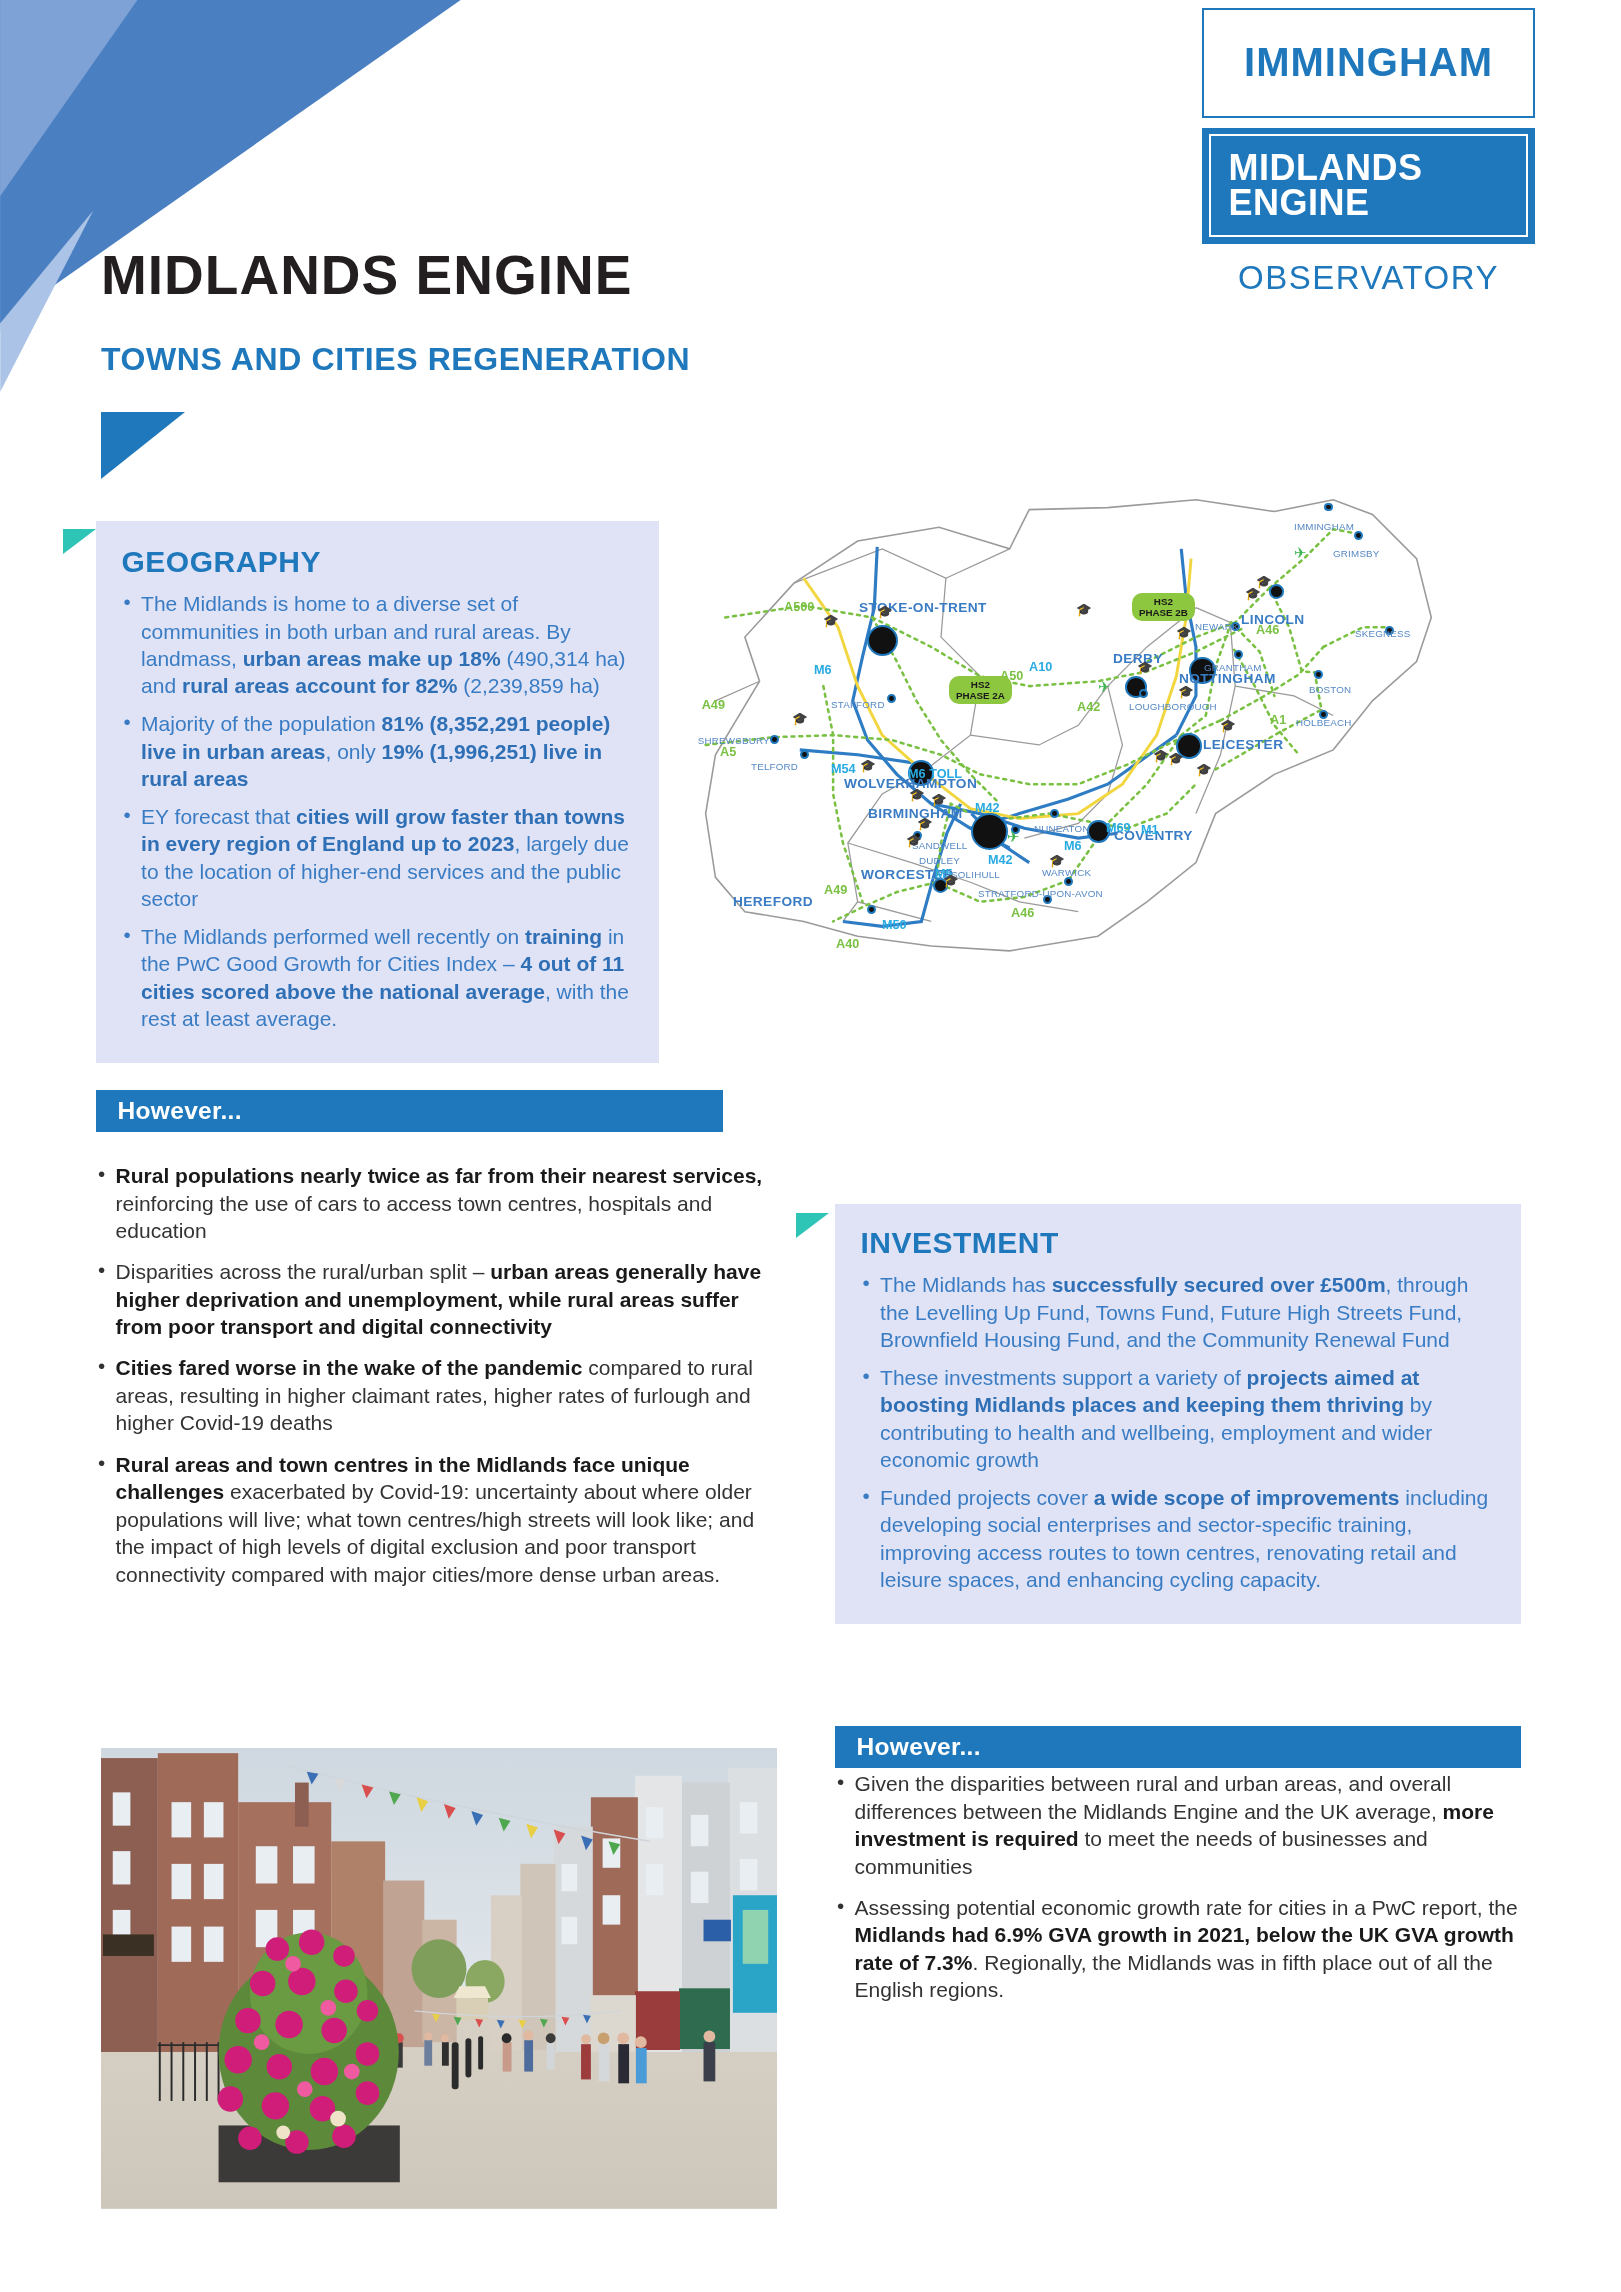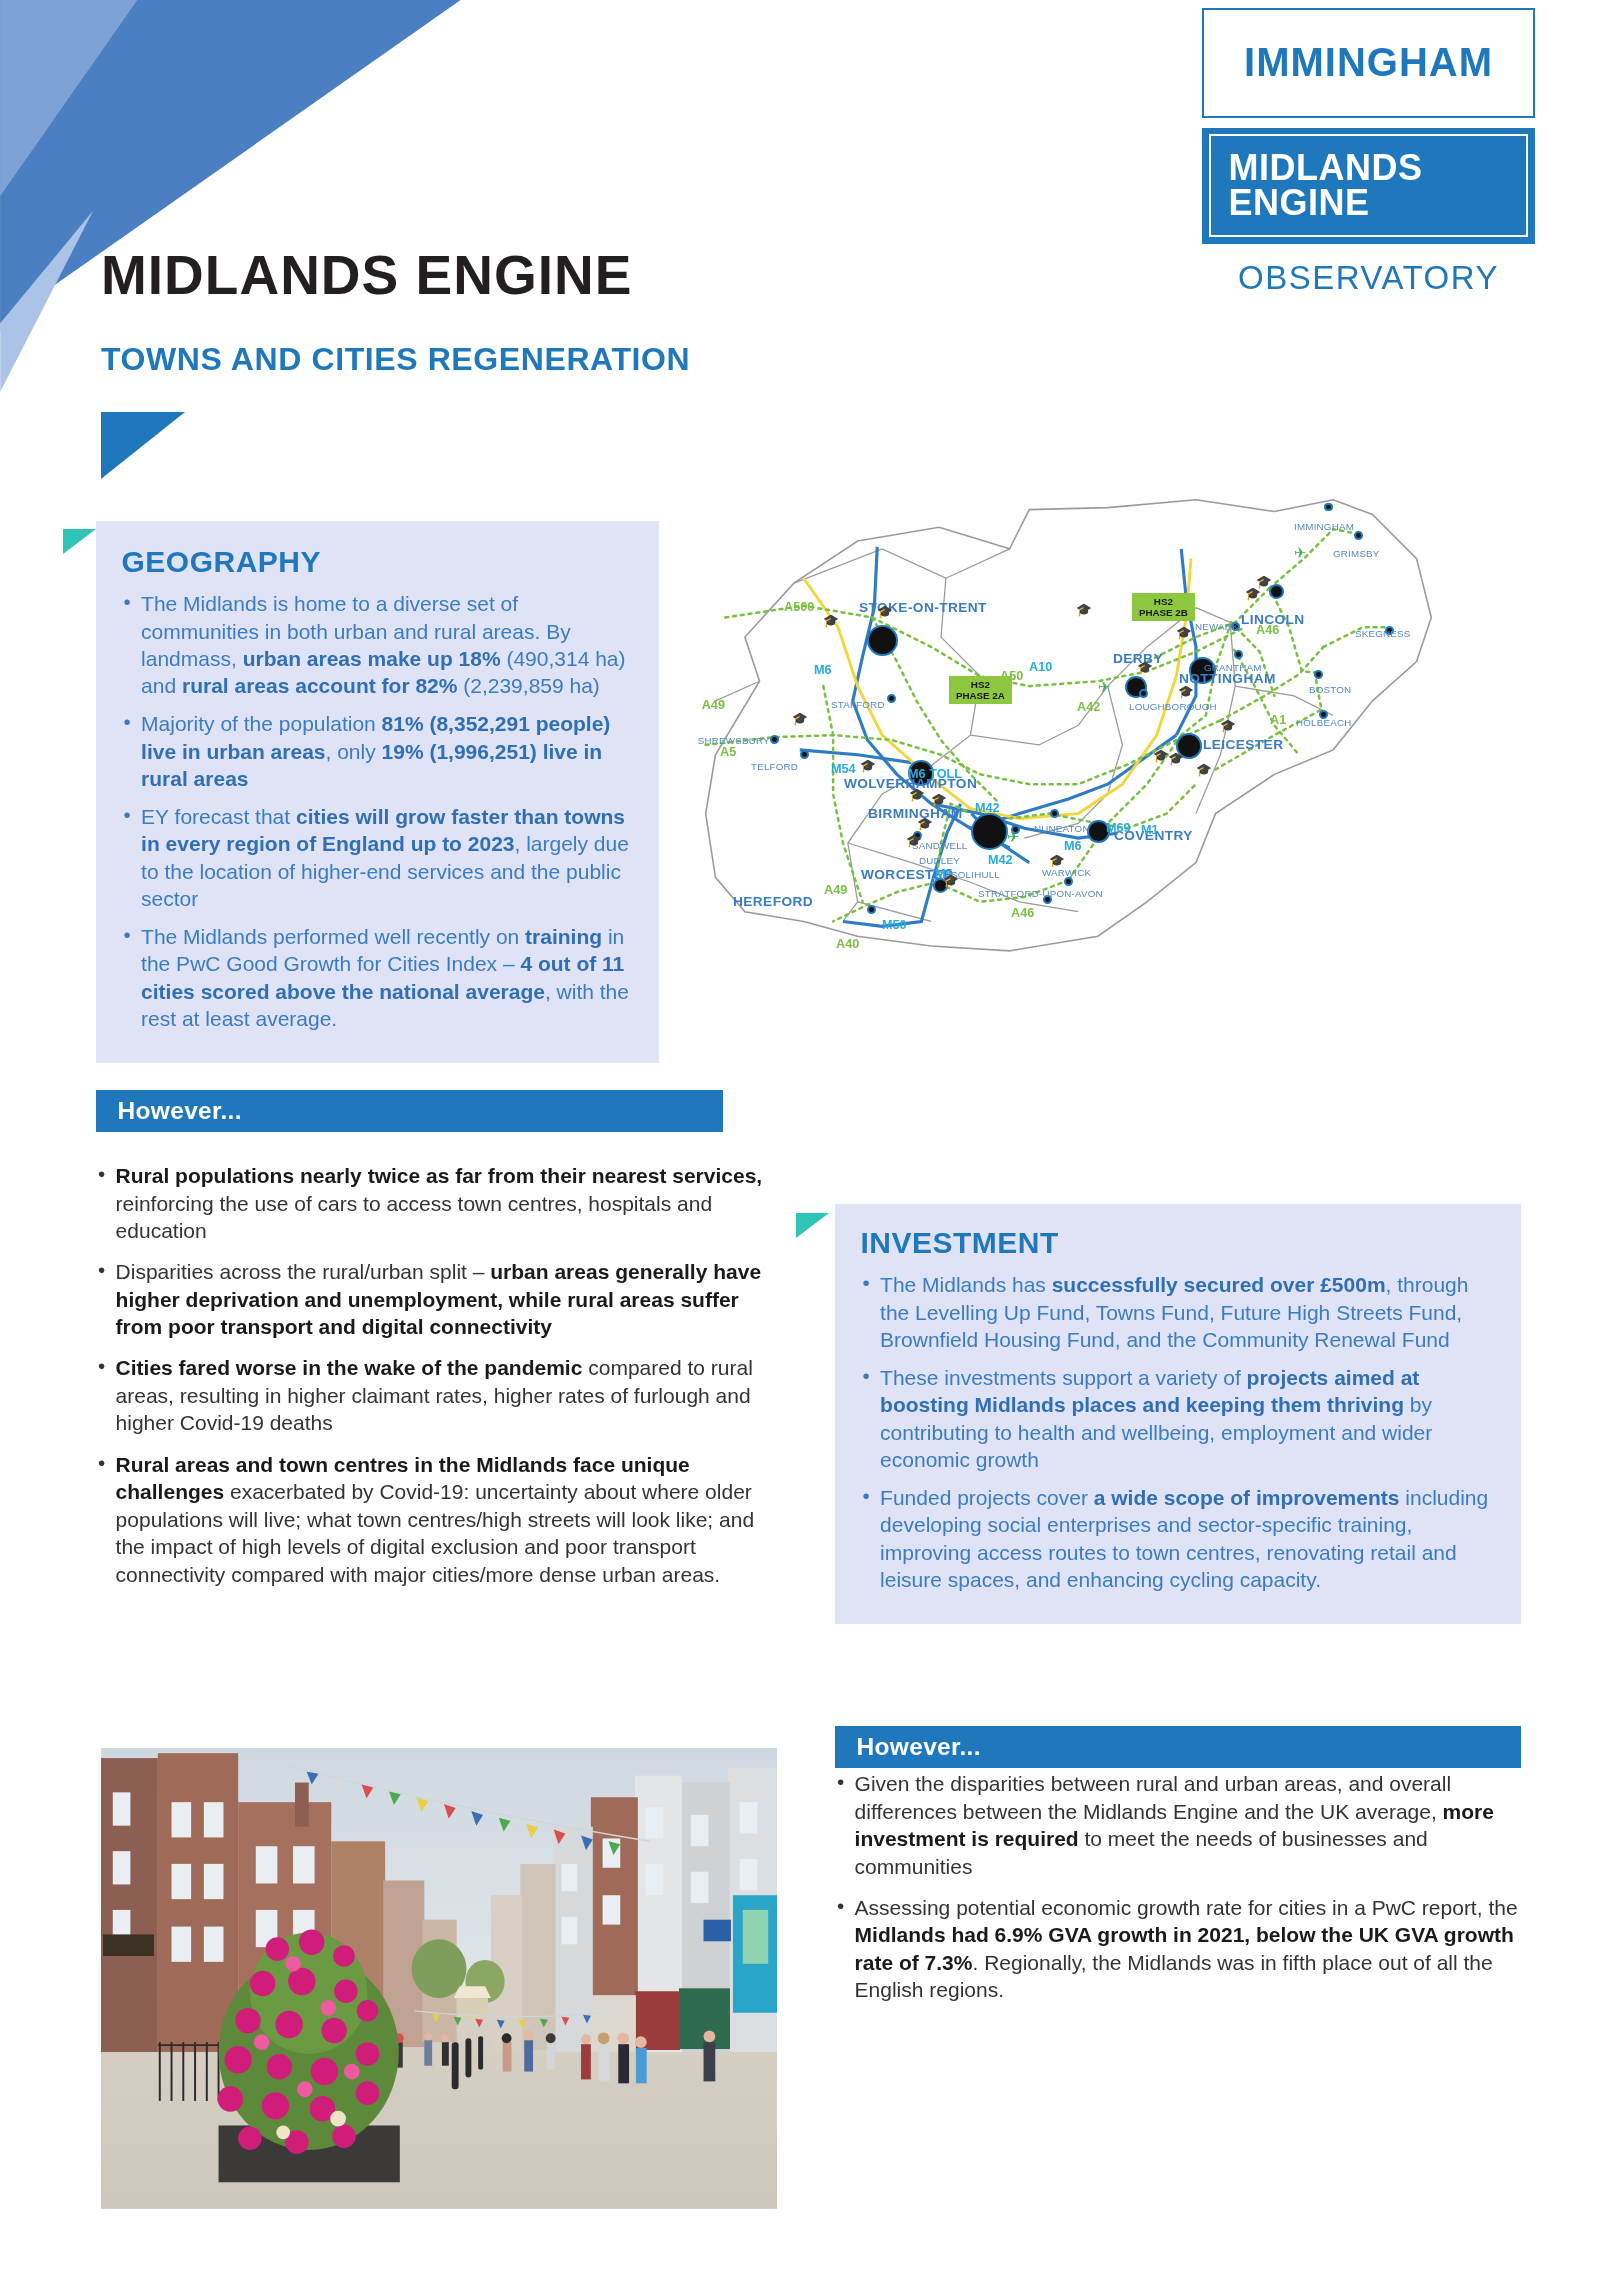--- a/index.html
+++ b/index.html
@@ -129,21 +129,21 @@
   .map-label {
     position: absolute; font-weight: bold; color: #3a7cc4; white-space: nowrap;
     font-family: "Liberation Sans", sans-serif;
   }
   .city-big { font-size: 13.7px; letter-spacing: 0.4px; }
   .city-small { font-size: 9.8px; font-weight: normal; color: #5588c4; letter-spacing: 0.2px; }
   .road-label { font-size: 12.7px; font-weight: bold; color: #7ac143; }
   .road-label-blue { font-size: 12.7px; font-weight: bold; color: #29abe2; }
   .hs2-box {
     position: absolute; background: #8dc63f; color: #1a1a1a; font-size: 9.8px;
-    font-weight: bold; text-align: center; padding: 2.9px 6.9px; line-height: 1.15;
+    font-weight: bold; text-align: center; padding: 2.9px 6.9px; line-height: 1.15; border-radius: 10px;
   }
   .dot {
     position: absolute; border-radius: 50%; background: #111111;
     border: 2.9px solid #1f78bc;
   }
   .dot-sm { position: absolute; border-radius: 50%; background: #111111; border: 2px solid #1f78bc; }
   .cap { position: absolute; font-size: 12.7px; color: #e0218a; line-height: 1; }
   .plane { position: absolute; font-size: 14.7px; color: #39b54a; }
 </style>
 </head>

